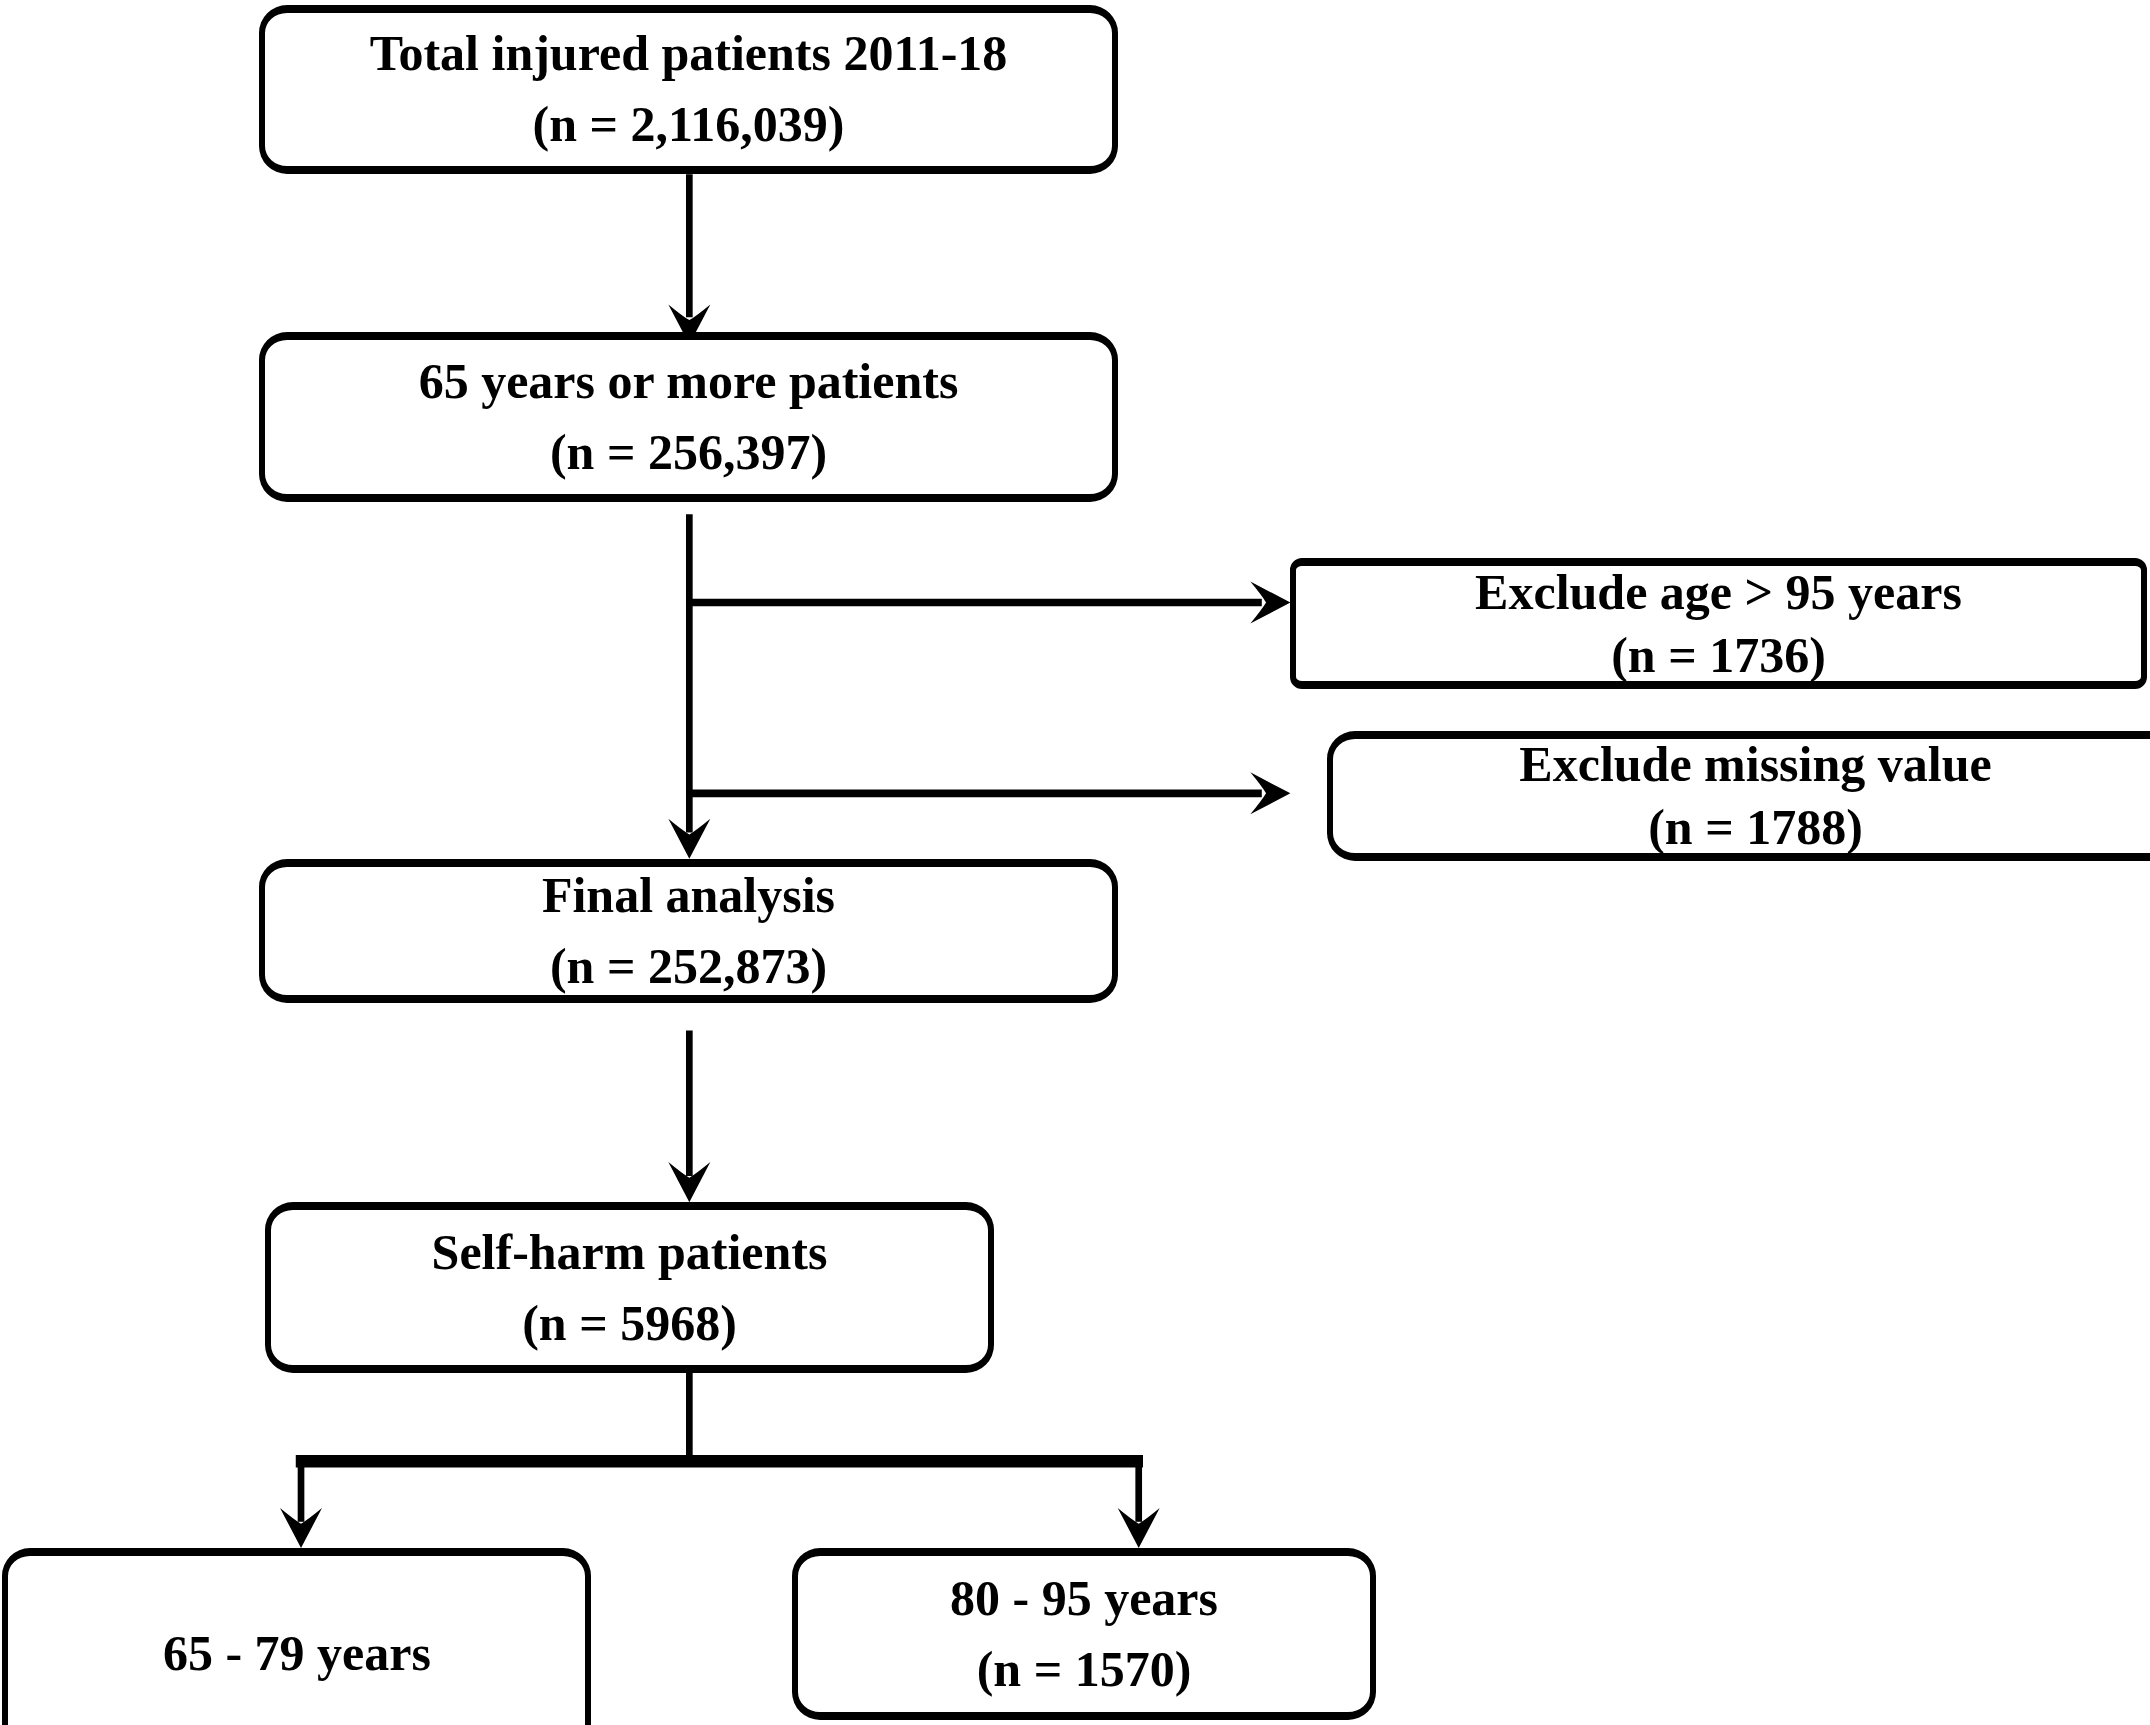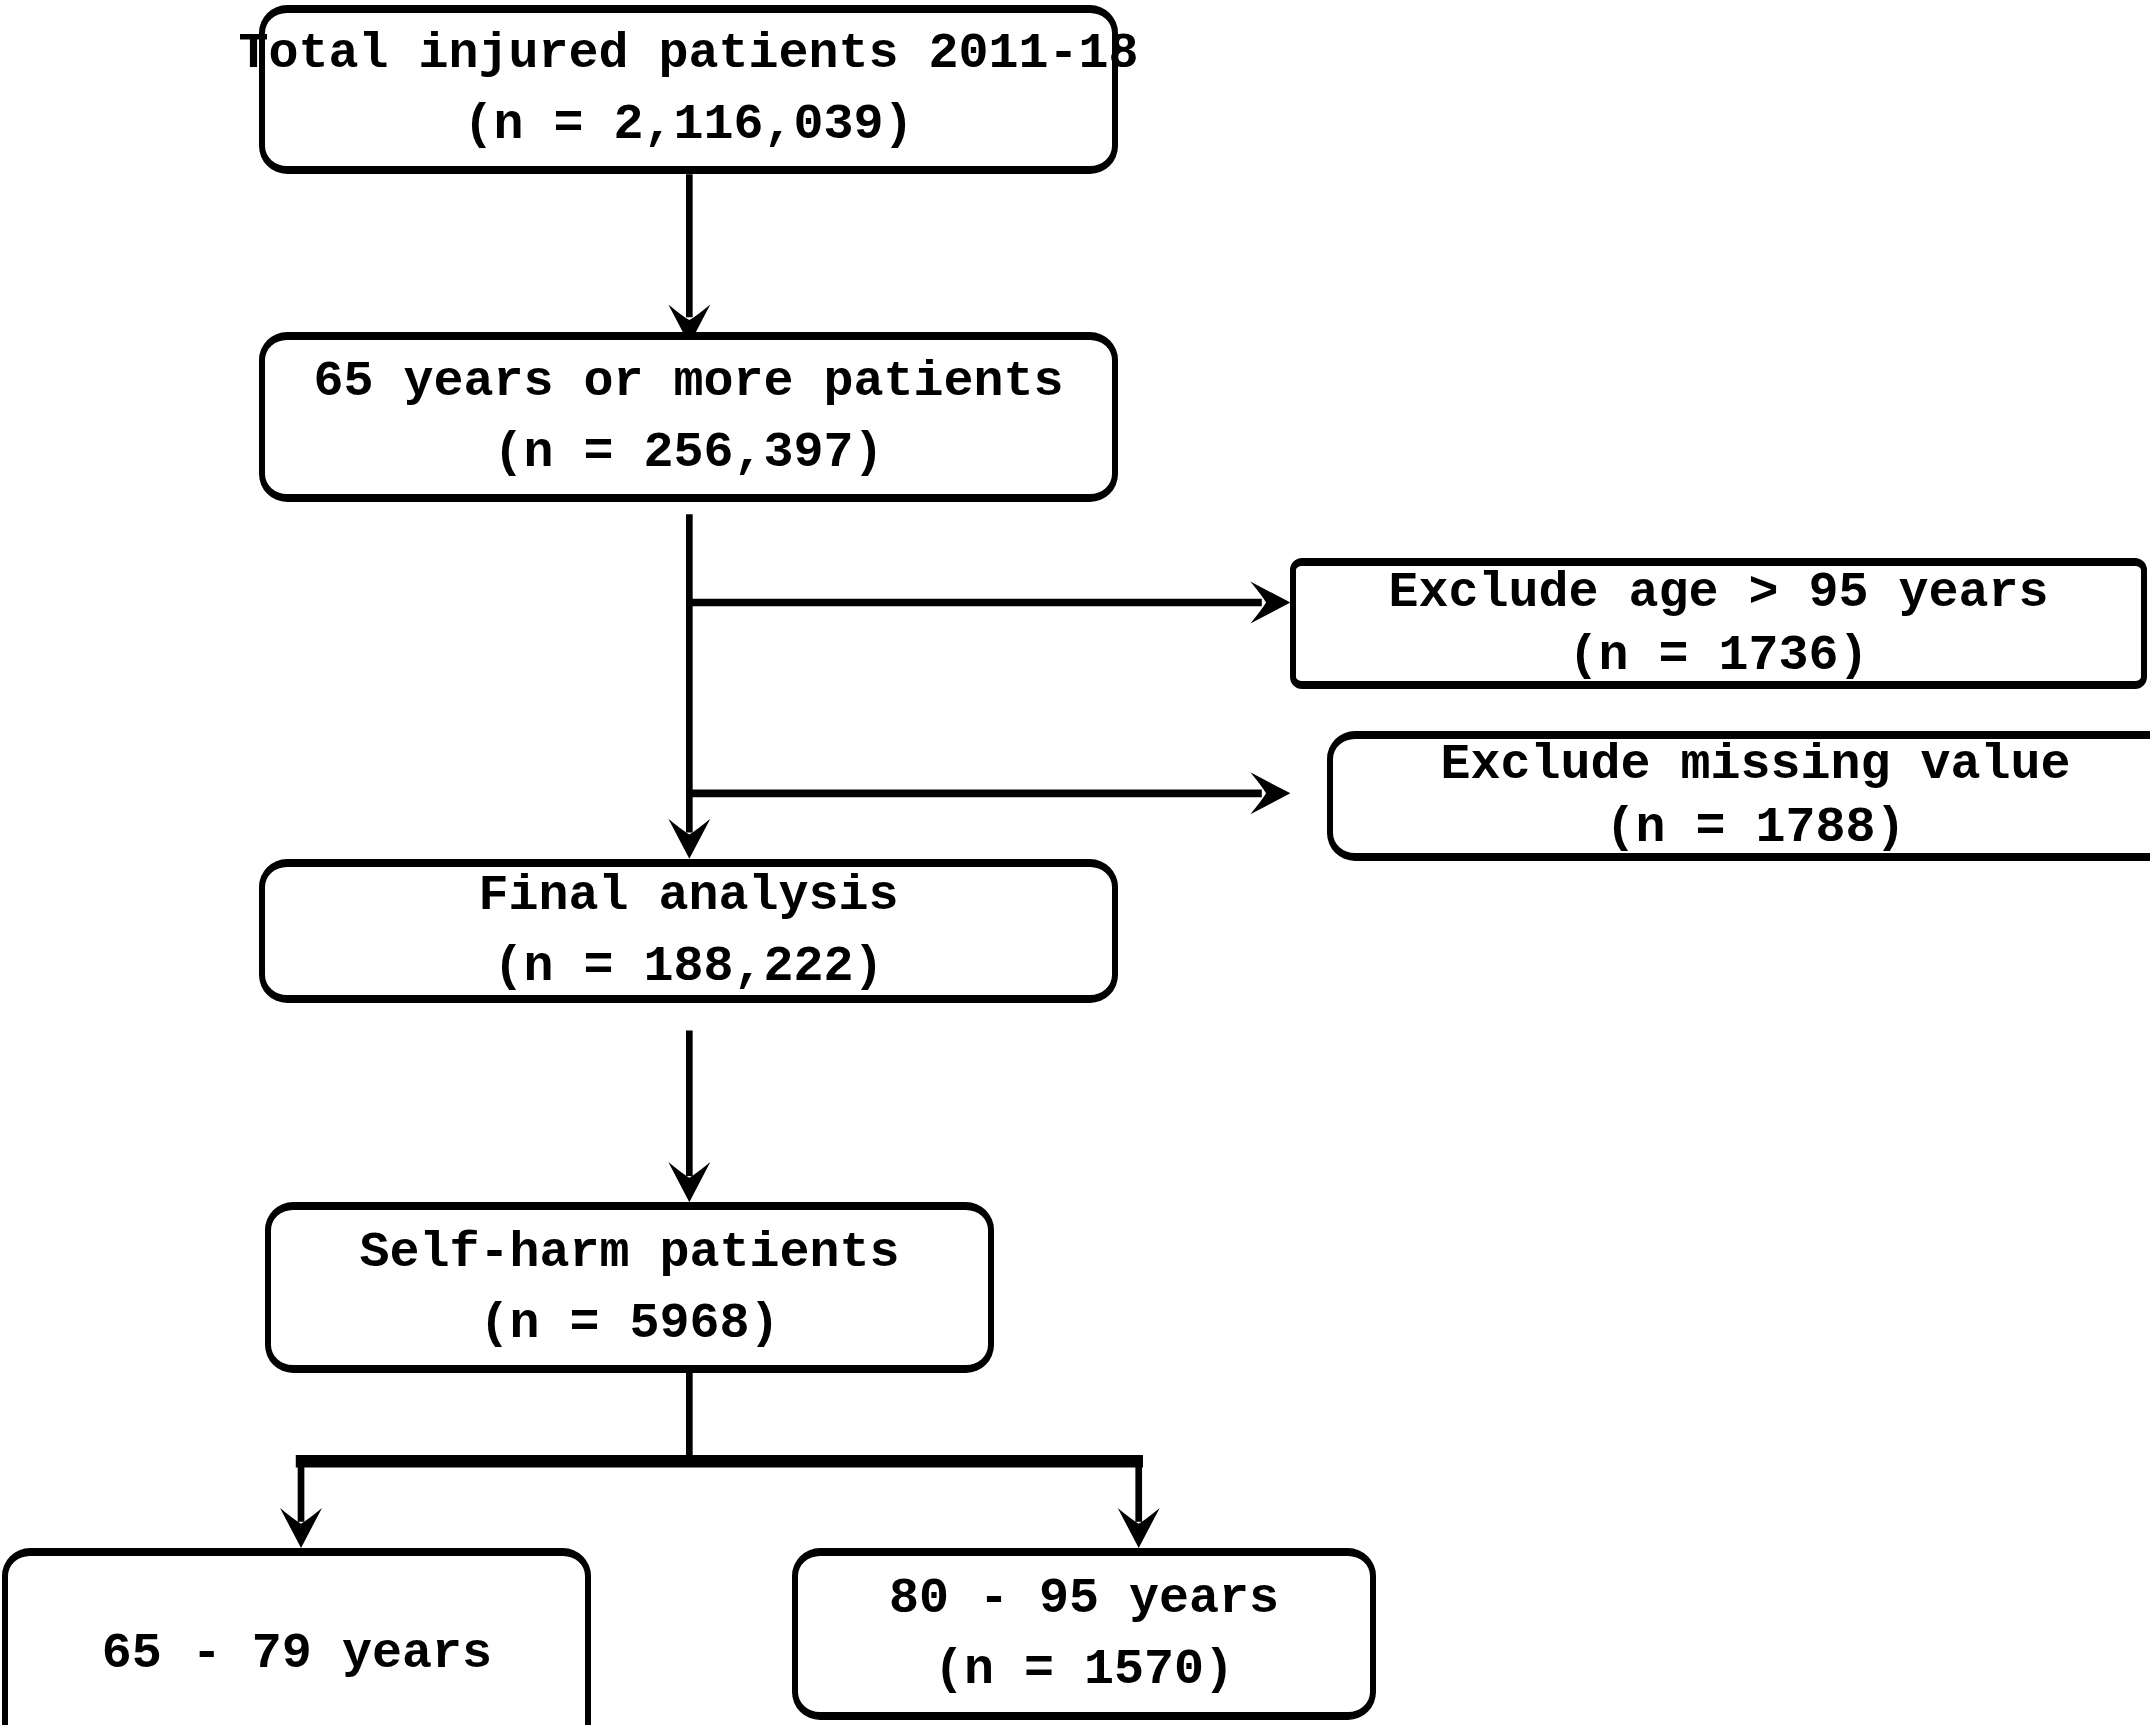--- a/index.html
+++ b/index.html
@@ -30,21 +30,20 @@
     border-top-width: 8.6px;
     border-bottom-width: 8.6px;
     border-radius: 28px;
     display: flex;
     flex-direction: column;
     align-items: center;
     justify-content: center;
     text-align: right;
     color: #000000;
     font-weight: bold;
-    font-family: Liberation Mono, monospace;
   }
   .node .line {
     font-size: 50px;
     line-height: 1.42;
     white-space: nowrap;
   }
   .node.side .line {
     line-height: 1.26;
   }
   
@@ -106,21 +105,21 @@
     <div class="line">(n = 1736)</div>
   </div>
 
   <div class="node side" id="box-exclmiss">
     <div class="line">Exclude missing value</div>
     <div class="line">(n = 1788)</div>
   </div>
 
   <div class="node" id="box-final">
     <div class="line">Final analysis</div>
-    <div class="line">(n = 188,222)</div>
+    <div class="line">(n = 252,873)</div>
   </div>
 
   <div class="node" id="box-selfharm">
     <div class="line">Self-harm patients</div>
     <div class="line">(n = 5968)</div>
   </div>
 
   <div class="node" id="box-6579">
     <div class="line">65 - 79 years</div>
   </div>

